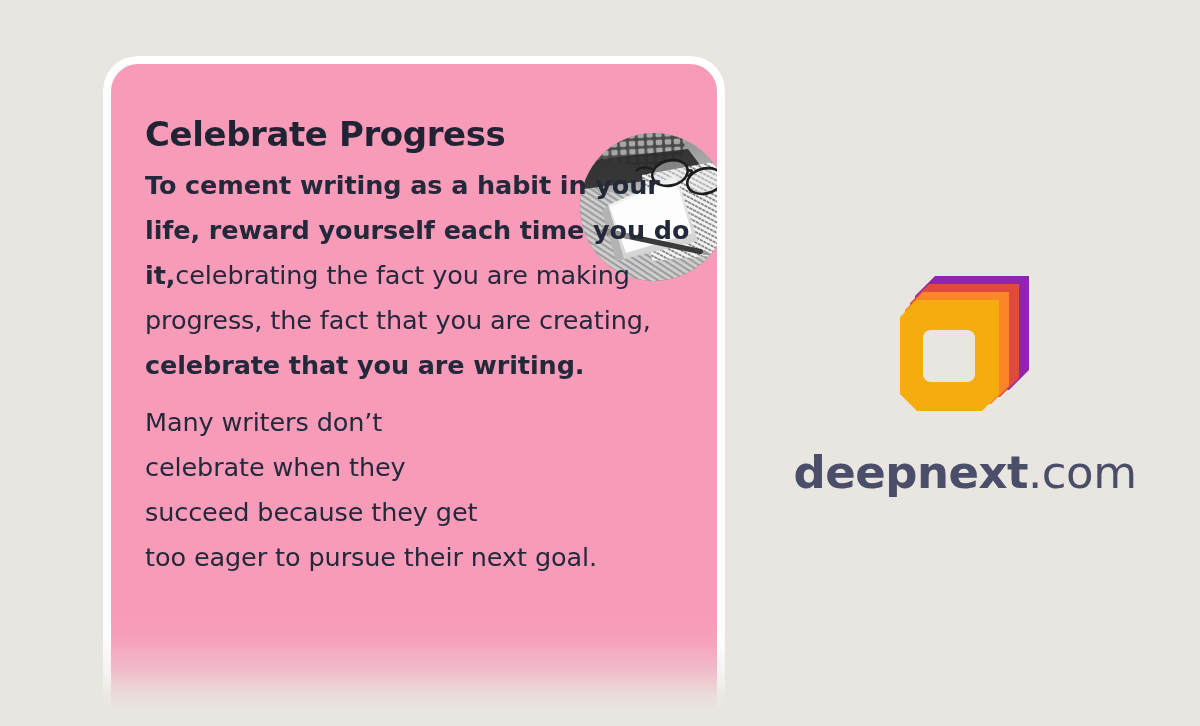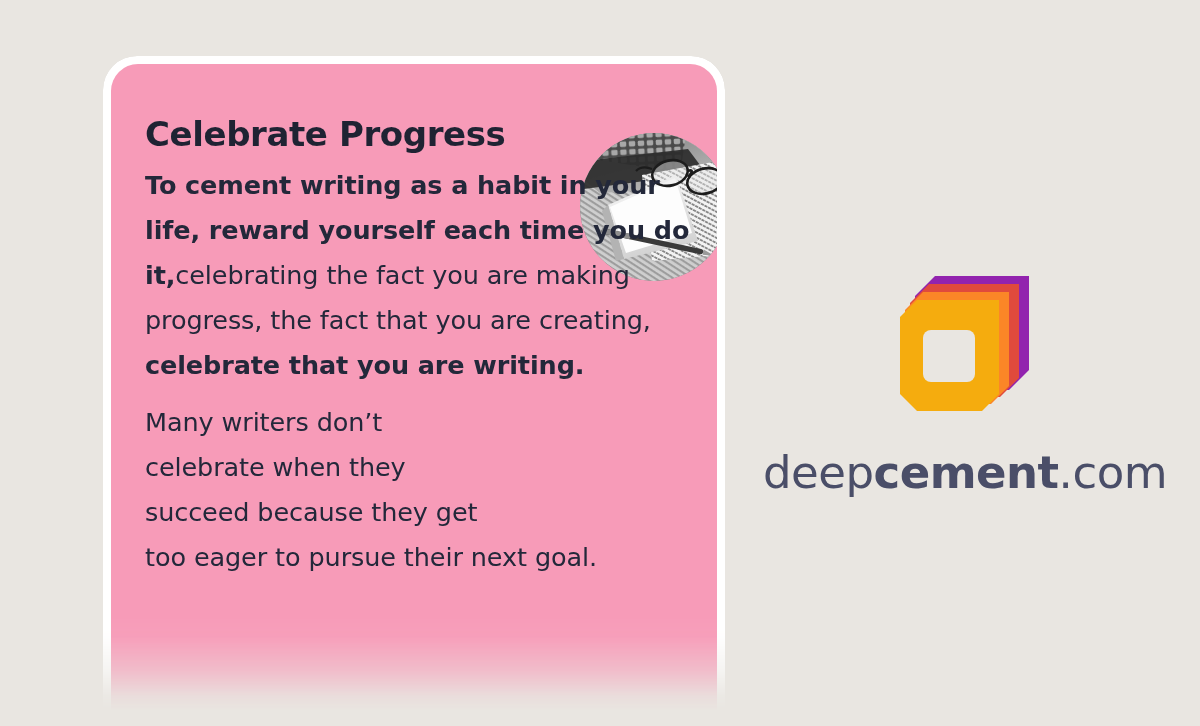--- a/index.html
+++ b/index.html
@@ -143,21 +143,21 @@
 
   #brand-wordmark {
     margin-top: 36px;
     font-family: "DejaVu Sans", "Liberation Sans", sans-serif;
     font-size: 45px;
     color: #4A4E68;
     letter-spacing: -0.5px;
     white-space: nowrap;
     line-height: 1;
   }
-  #wm-deep { font-weight: 400; }
+  #wm-deep { font-weight: 700; }
   #wm-stash { font-weight: 700; }
   #wm-tld { font-weight: 400; }
 </style>
 </head>
 <body>
 
 <div id="stage">
 
   <div id="card-frame">
     <div id="card">
@@ -242,17 +242,17 @@
       <path d="M46,14 L140,14 L140,108 L120,128 L46,128 L26,108 L26,34 Z" fill="#9223AE"></path>
 
       <path d="M40,22 L130,22 L130,116 L111,135 L40,135 L21,116 L21,41 Z" fill="#E04A3C"></path>
 
       <path d="M34,30 L120,30 L120,124 L102,142 L34,142 L16,124 L16,48 Z" fill="#FB8627"></path>
 
       <path d="M28,38 L110,38 L110,132 L93,149 L28,149 L11,132 L11,55 Z" fill="#F5AC0E"></path>
       <rect x="34" y="68" width="52" height="52" rx="8" fill="#E9E6E1"></rect>
     </svg>
 
-    <div id="brand-wordmark"><span id="wm-deep">deep</span><span id="wm-stash">cement</span><span id="wm-tld">.com</span></div>
+    <div id="brand-wordmark"><span id="wm-deep">deep</span><span id="wm-stash">next</span><span id="wm-tld">.com</span></div>
 
   </div>
 
 </div>
 
 </body></html>

